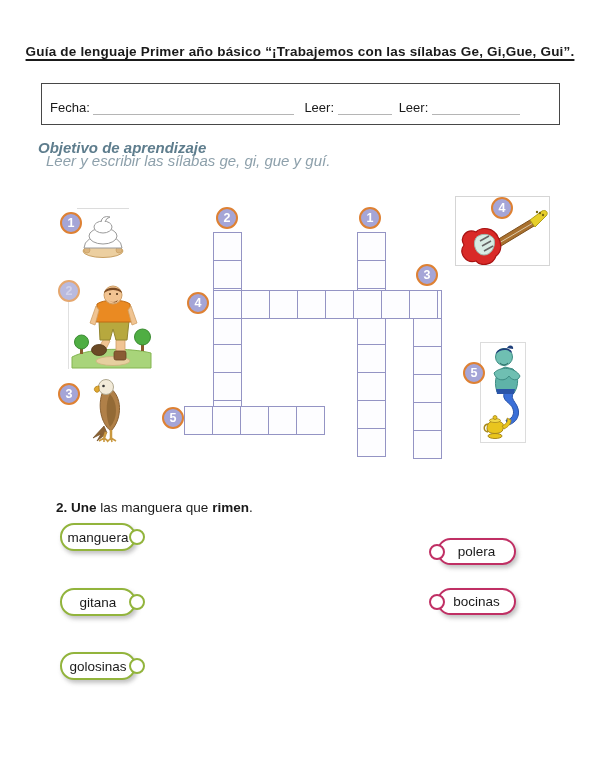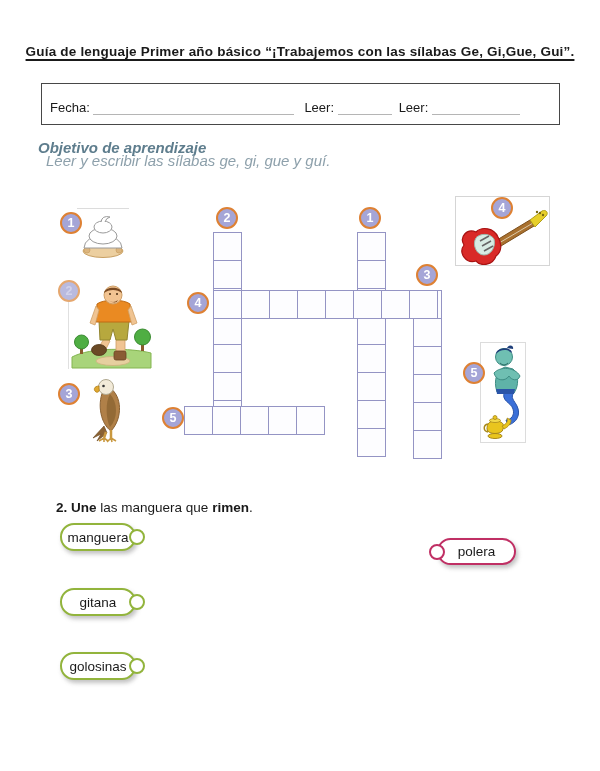--- a/index.html
+++ b/index.html
@@ -283,14 +283,18 @@
   </div>
   <div class="pill left-pill" style="top:652px;">
     <span>golosinas</span>
     <span class="connector"></span>
   </div>
 
   <div class="pill right-pill" style="top:538px;">
     <span>polera</span>
     <span class="connector"></span>
   </div>
+  <div class="pill right-pill" style="top:588px;">
+    <span>bocinas</span>
+    <span class="connector"></span>
+  </div>
 
 </div>
 
 </body></html>

